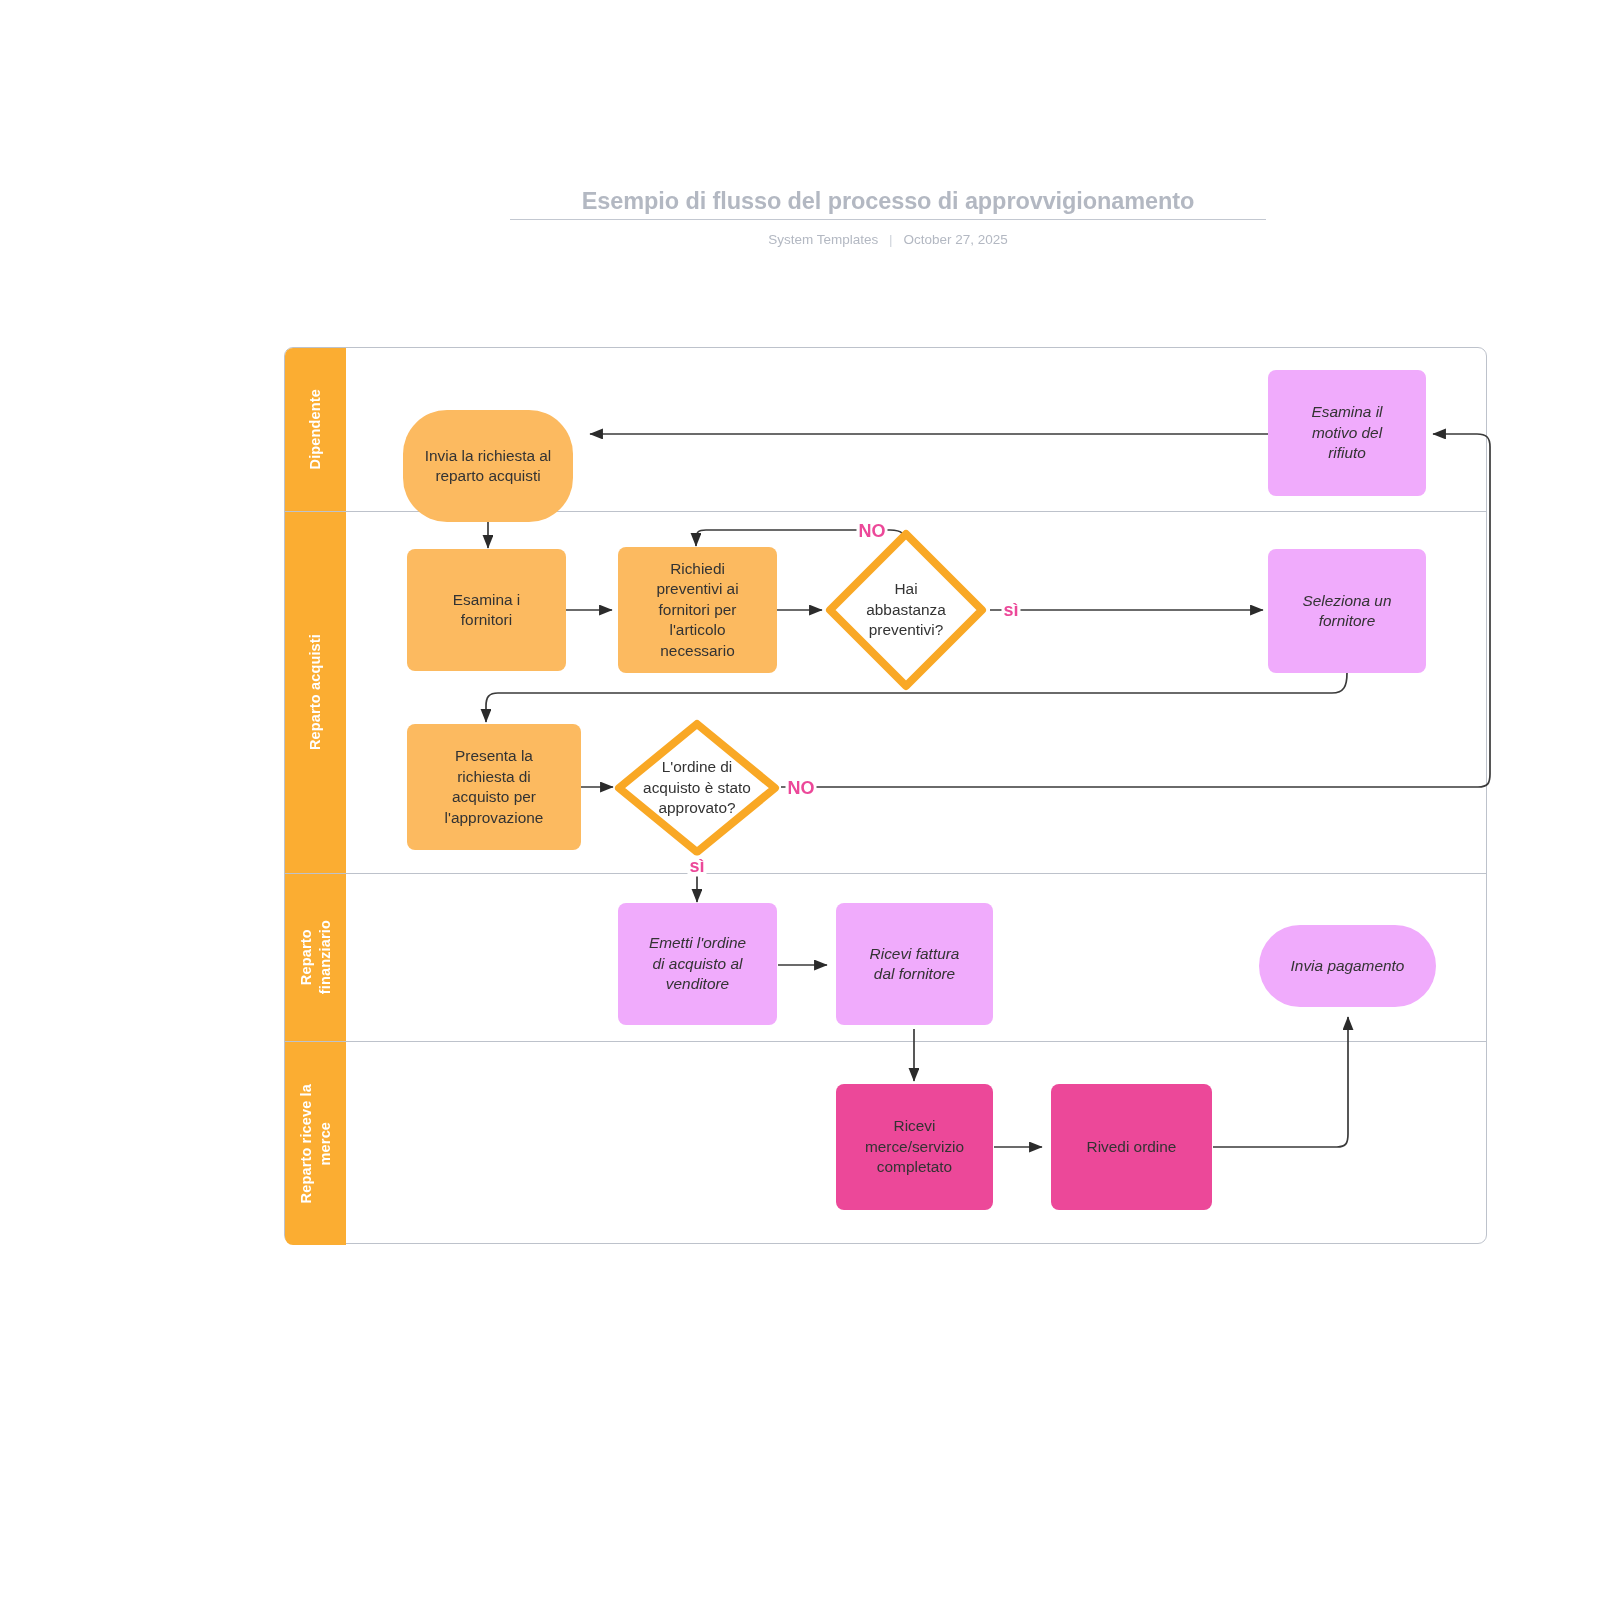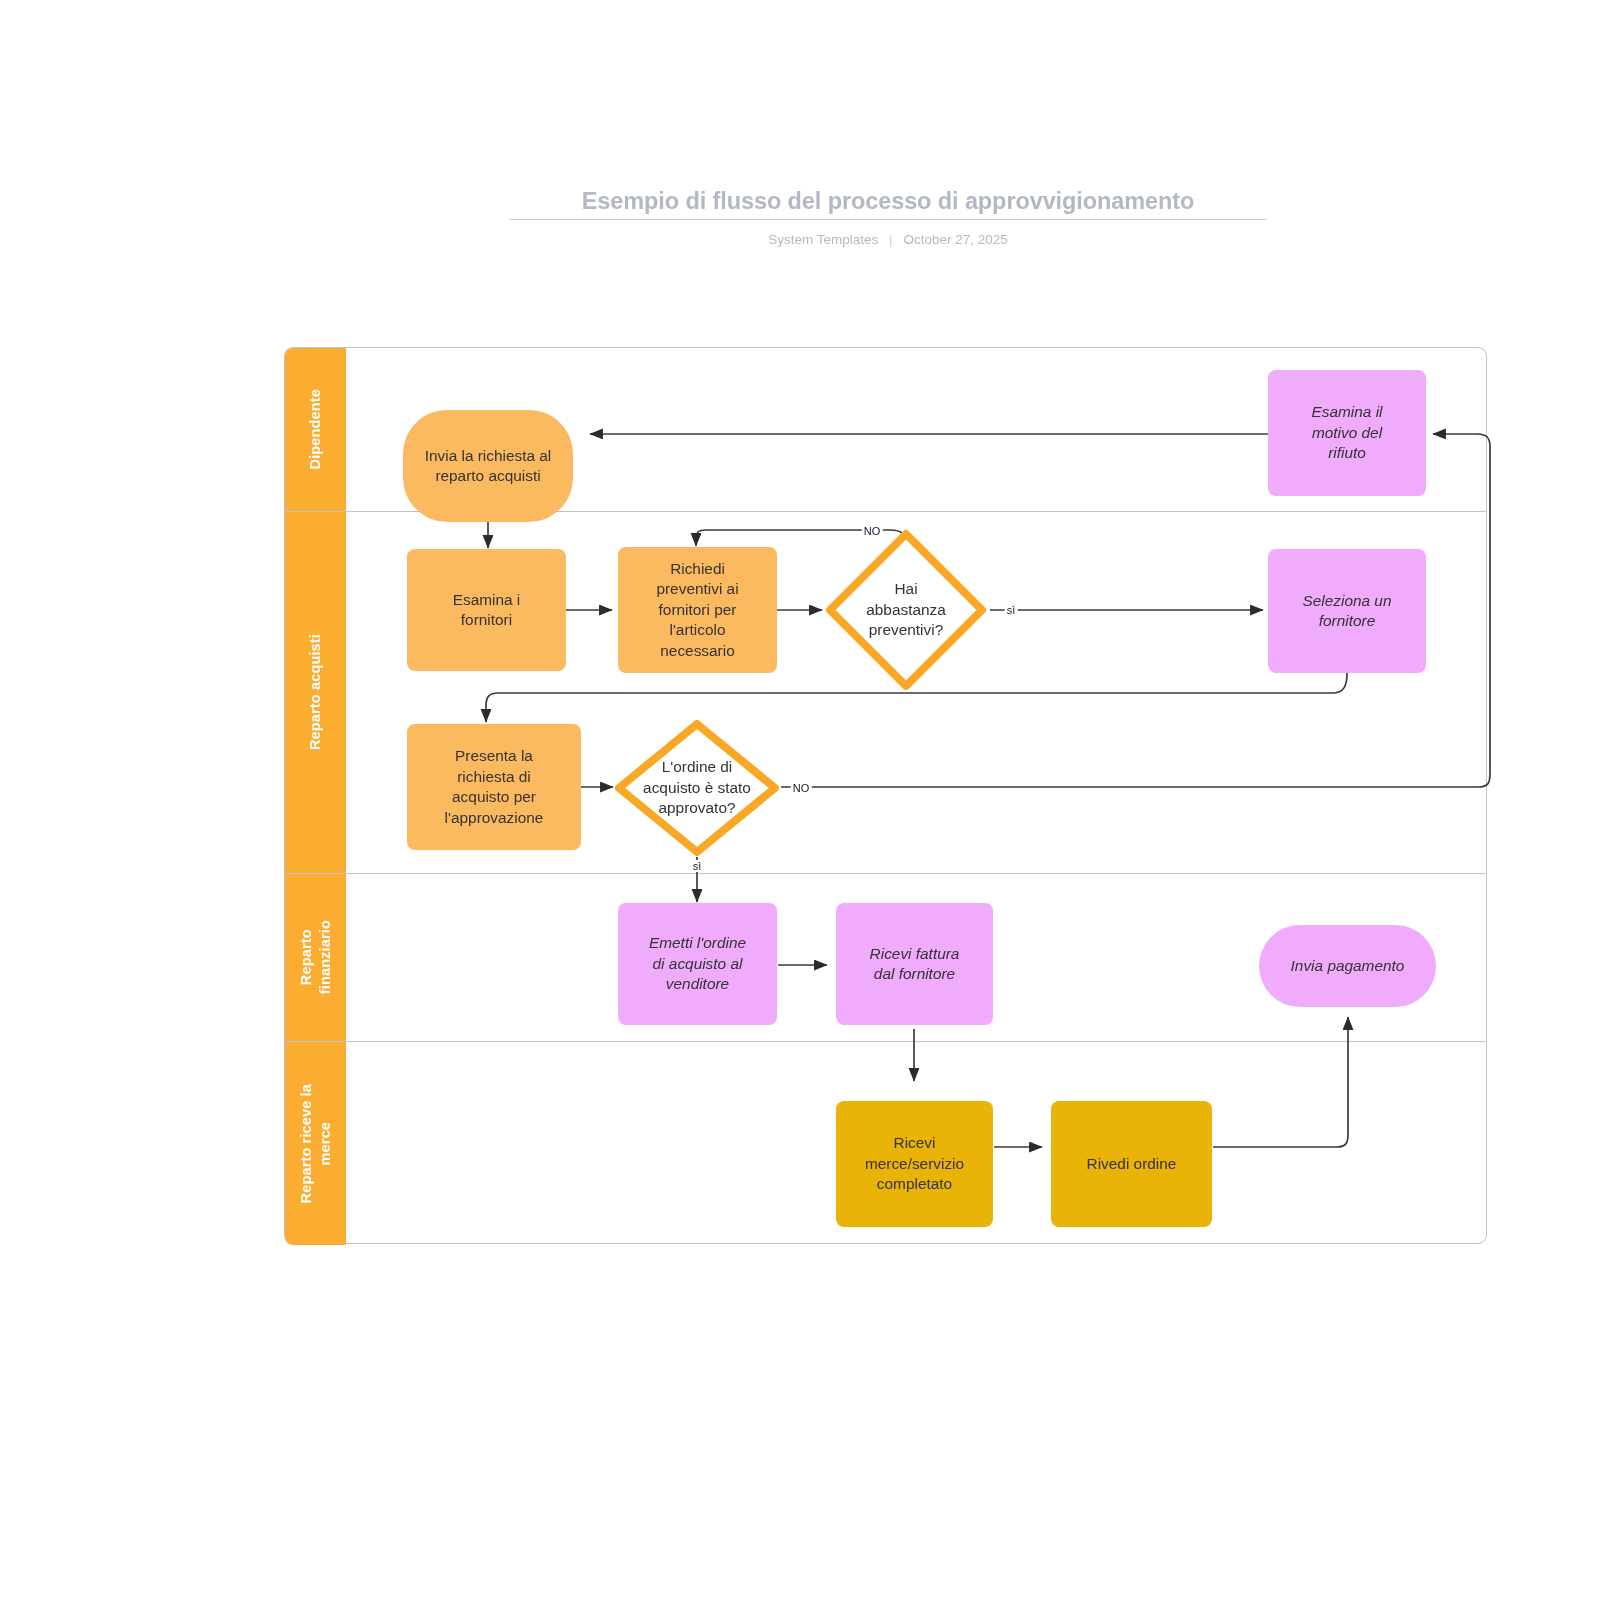--- a/index.html
+++ b/index.html
@@ -122,21 +122,21 @@
     color: #333333;
     font-size: 15.4px;
     line-height: 20.5px;
     white-space: pre-line;
     z-index: 4;
   }
   .node.rect       { border-radius: 8px; }
   .node.pill       { border-radius: 44px; }
   .fill-a          { background: #fcba60; }  
   .fill-b          { background: #f0abfc; font-style: italic; }  
-  .fill-c          { background: #eab308; margin-top: 17px; }  
+  .fill-c          { background: #ec4899; }  
 
   .diamond-wrap {
     position: absolute;
     z-index: 4;
   }
   .diamond-wrap svg {
     position: absolute;
     left: 0; top: 0;
     overflow: visible;
   }
@@ -158,23 +158,23 @@
   #edges {
     position: absolute;
     left: 0; top: 0;
     width: 1600px;
     height: 1600px;
     z-index: 2;
     overflow: visible;
   }
   .edge-label {
     position: absolute;
-    font-size: 11px;
-    font-weight: normal;
-    color: #0f172a;
+    font-size: 18px;
+    font-weight: bold;
+    color: #ec4899;
     background: #ffffff;
     padding: 0 2px;
     z-index: 5;
     white-space: nowrap;
     transform: translate(-50%, -50%);
   }
 </style>
 </head>
 <body>
 

